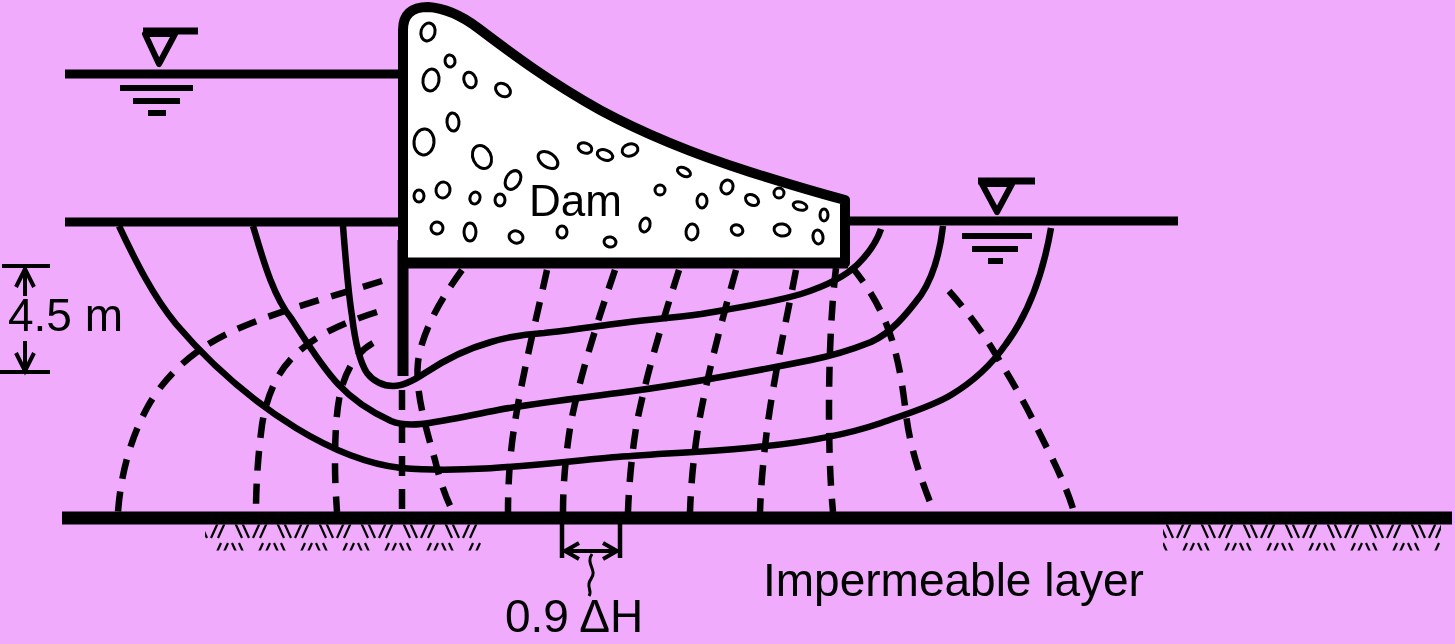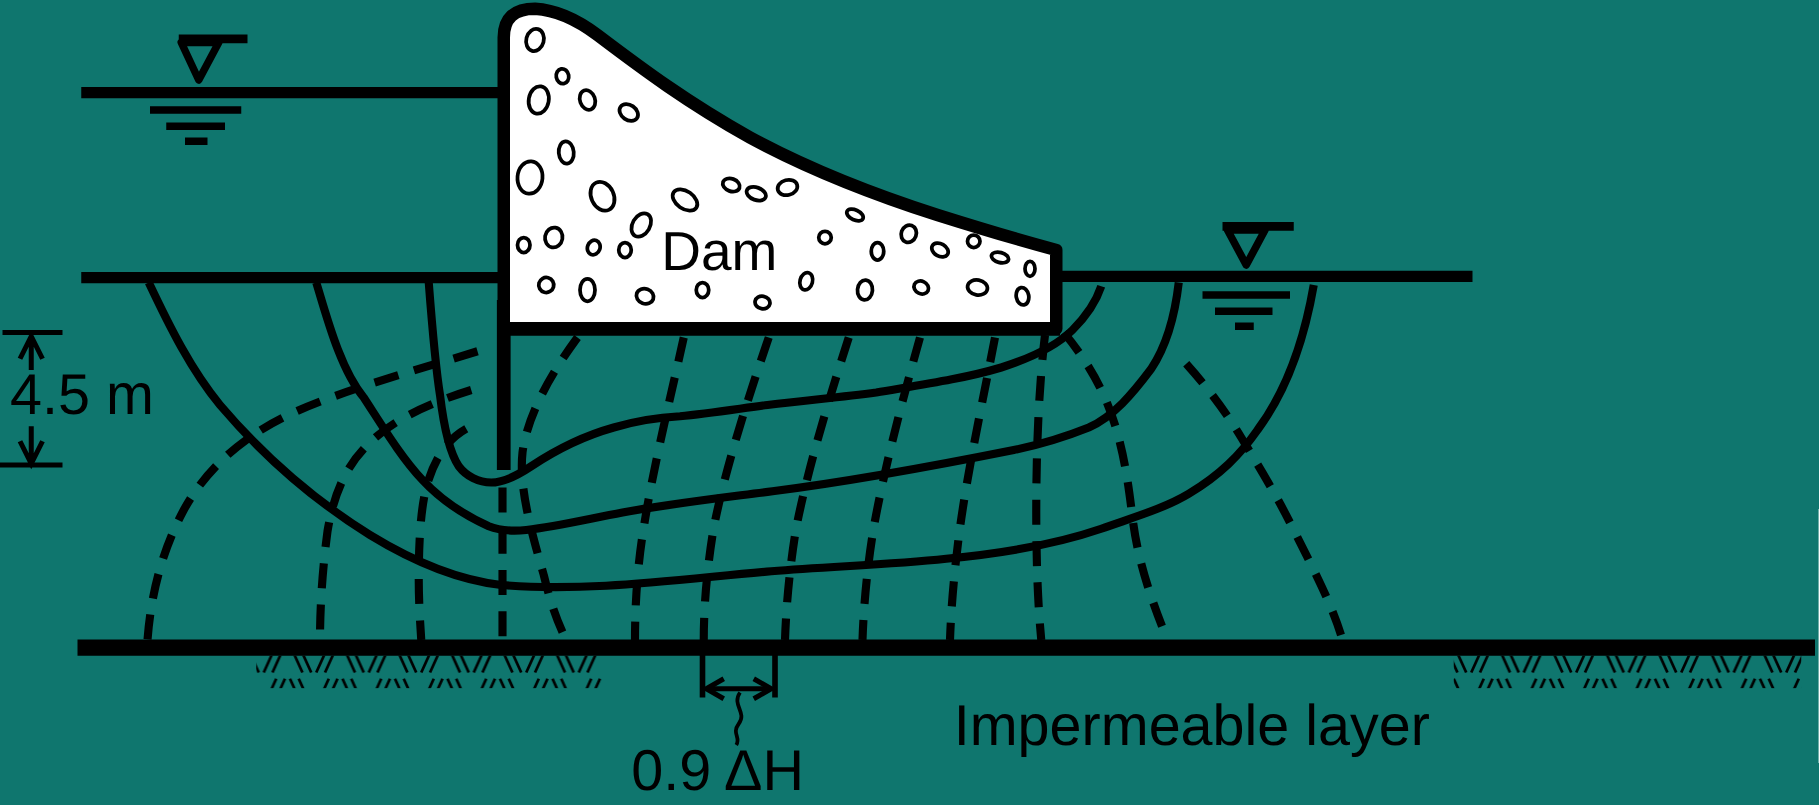--- a/index.html
+++ b/index.html
@@ -1,19 +1,19 @@
 <!DOCTYPE html>
 <html><head>
 <meta charset="utf-8">
 <style>
   html,body{margin:0;padding:0;background:#ffffff;}
   .stage{
     position:relative;
     width:1455px;height:644px;
-    background:#0f766e;
+    background:#f0abfc;
     font-family:"Liberation Sans", sans-serif;
     overflow:hidden;
   }
   svg{position:absolute;left:0;top:0;}
   svg text{
     fill:#000000;
     font-family:"Liberation Sans", sans-serif;
   }
   .lbl-dam{font-size:44px;}
   .lbl-dim{font-size:46px;}

